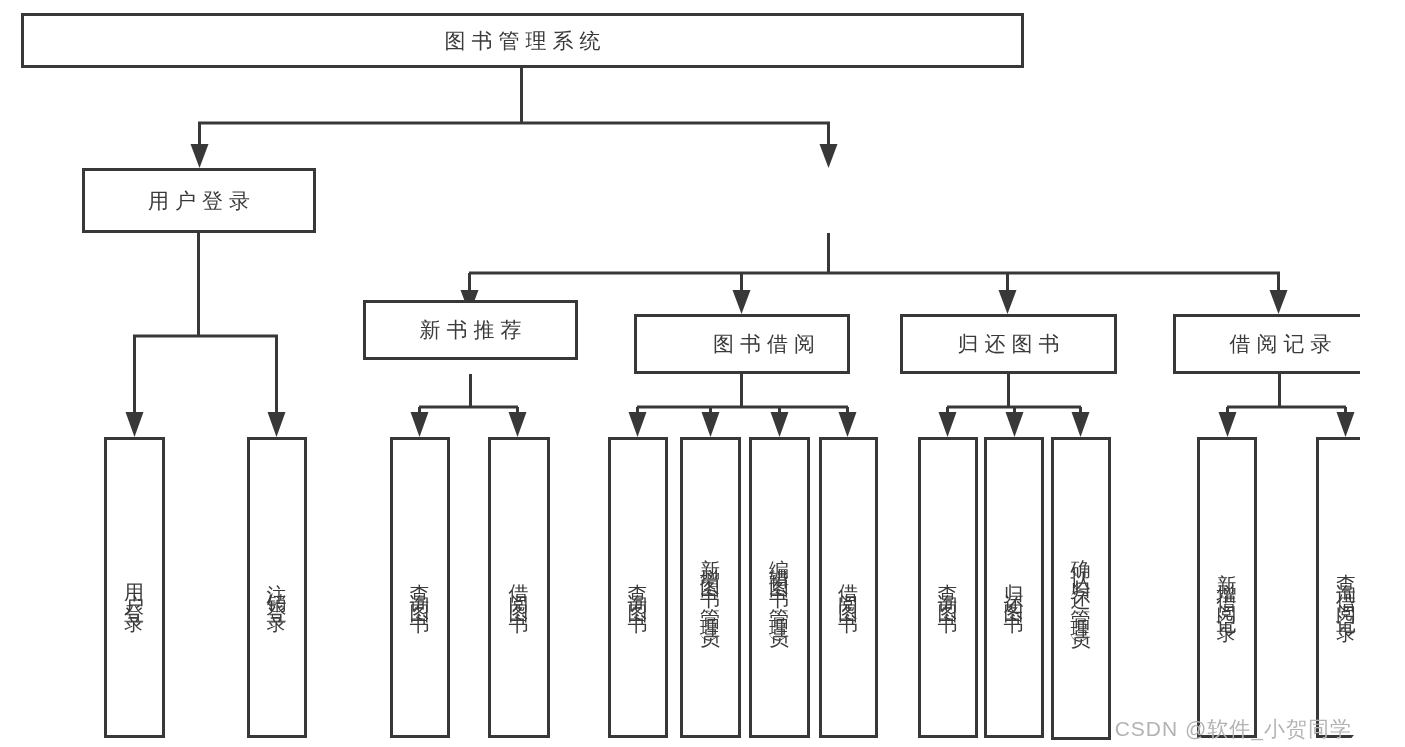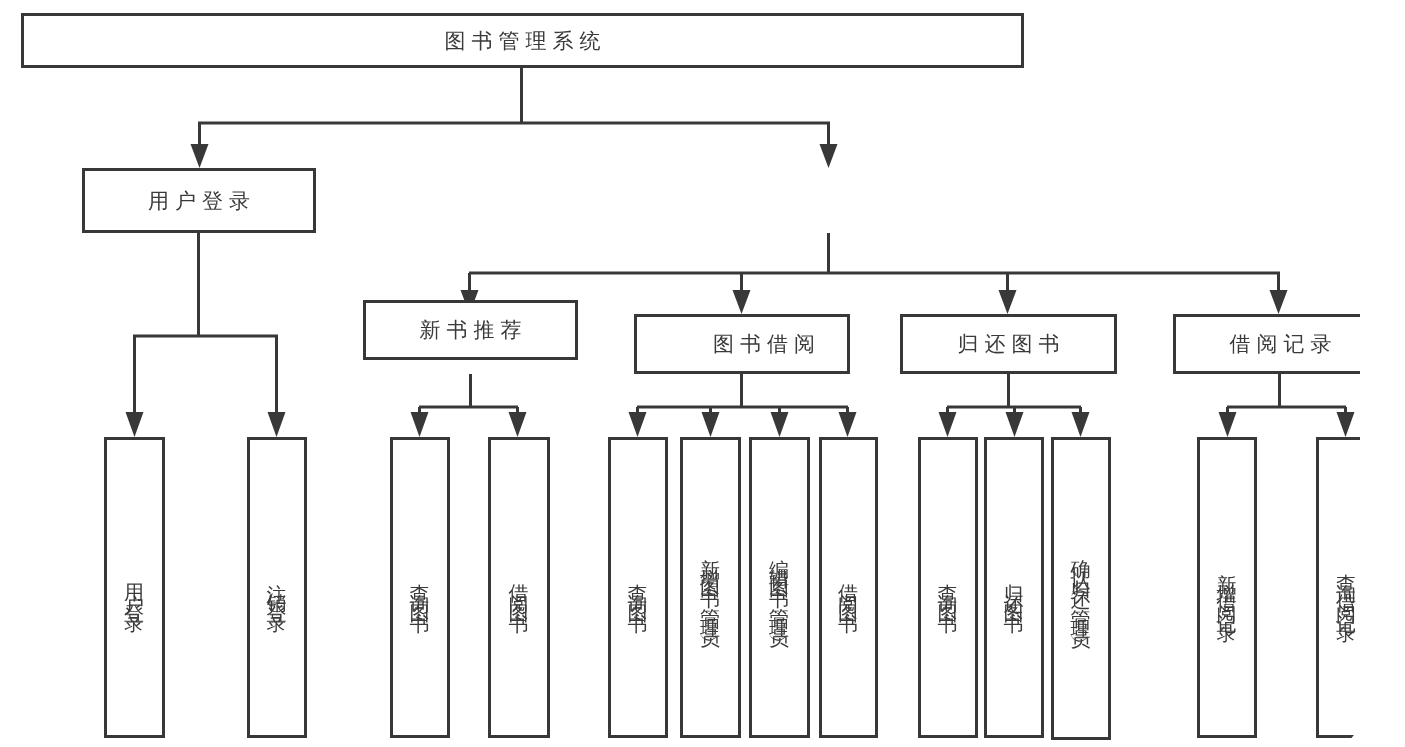--- a/index.html
+++ b/index.html
@@ -146,14 +146,15 @@
     <span class="vtext">确认归还（管理员）</span>
   </div>
 
   <div class="box v-box" style="left:1197px;top:437px;width:60px;height:301px;">
     <span class="vtext">新增借阅记录</span>
   </div>
   <div class="box v-box" style="left:1316px;top:437px;width:61px;height:301px;">
     <span class="vtext">查询借阅记录</span>
   </div>
 
+  <div class="watermark">CSDN @软件_小贺同学</div>
 
 </div>
 
 </body></html>

